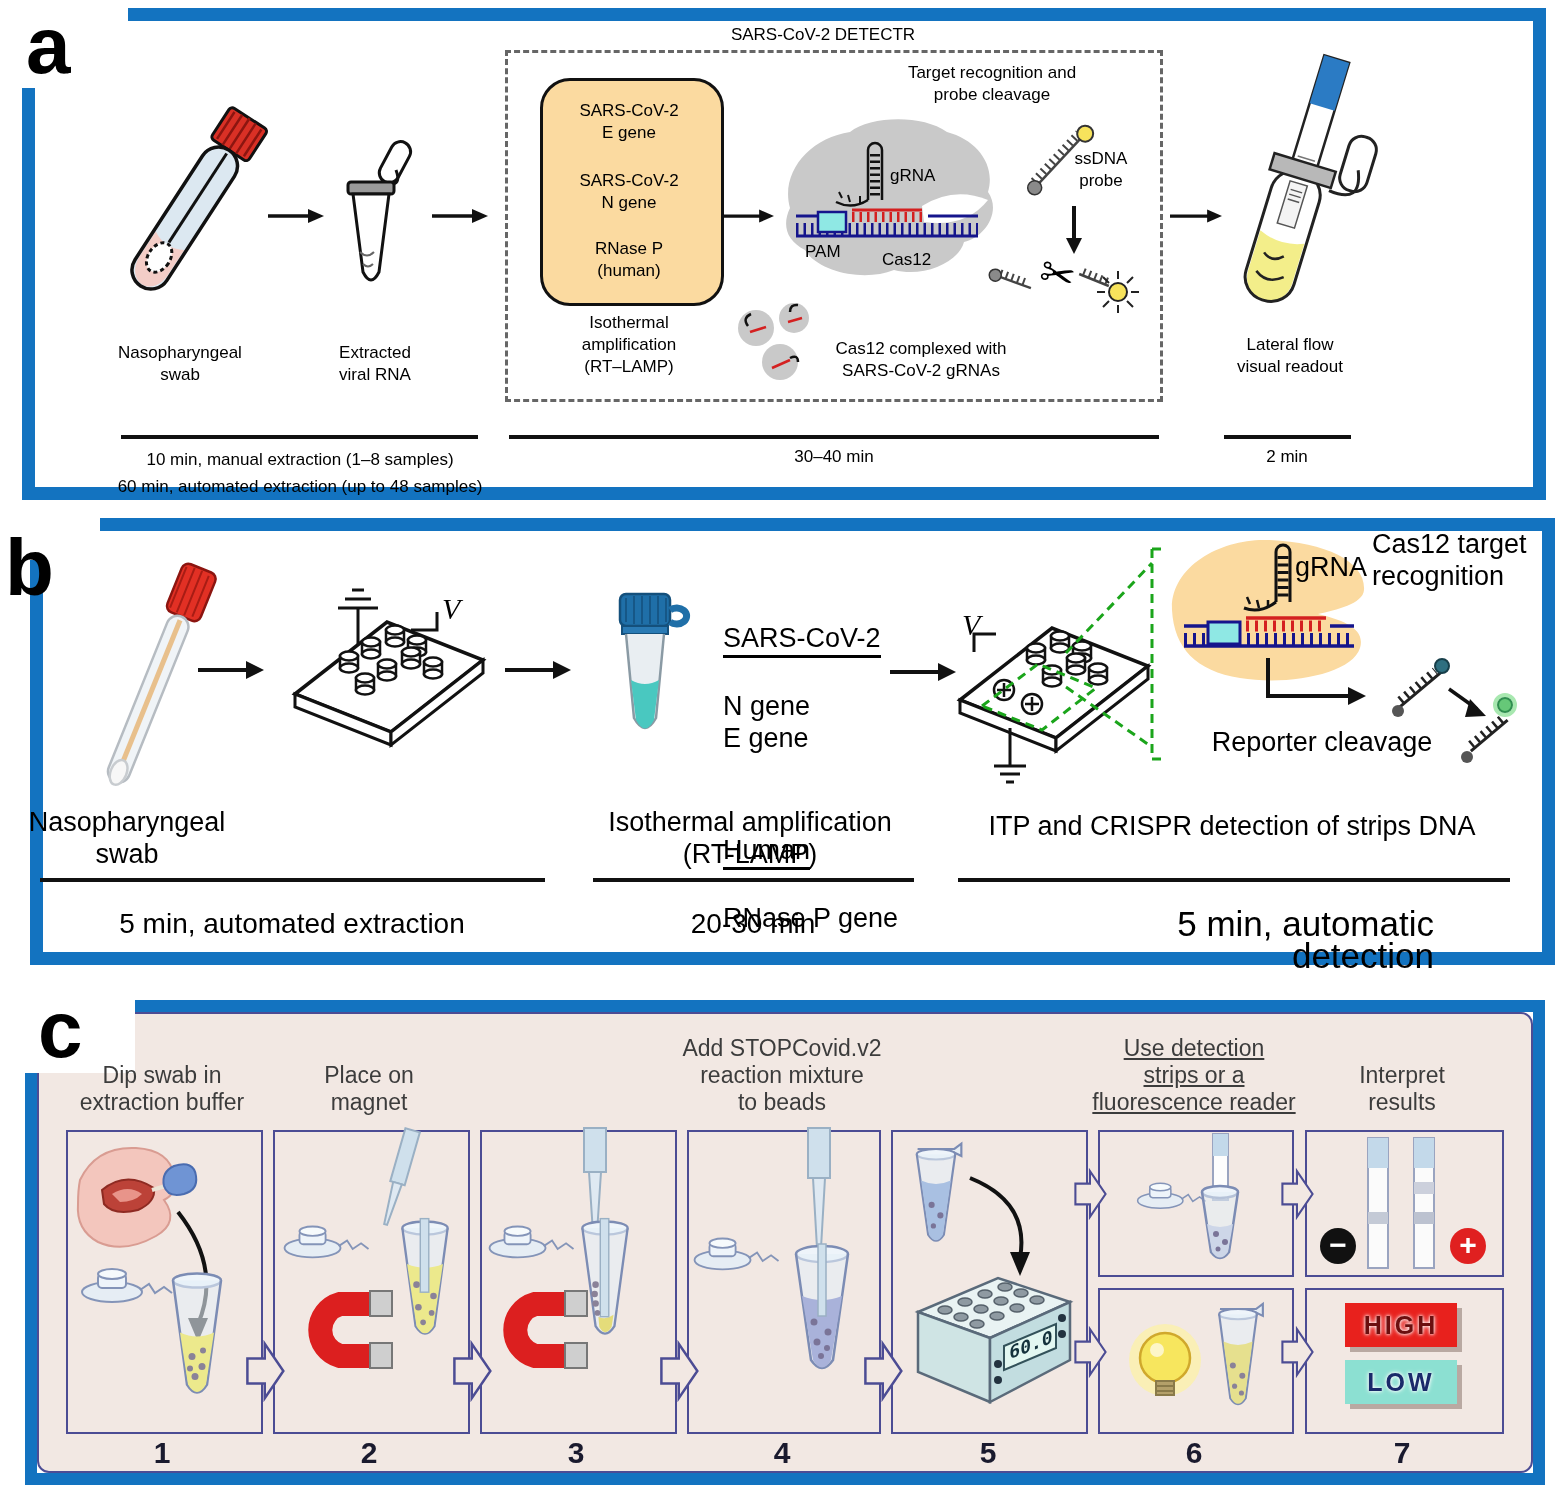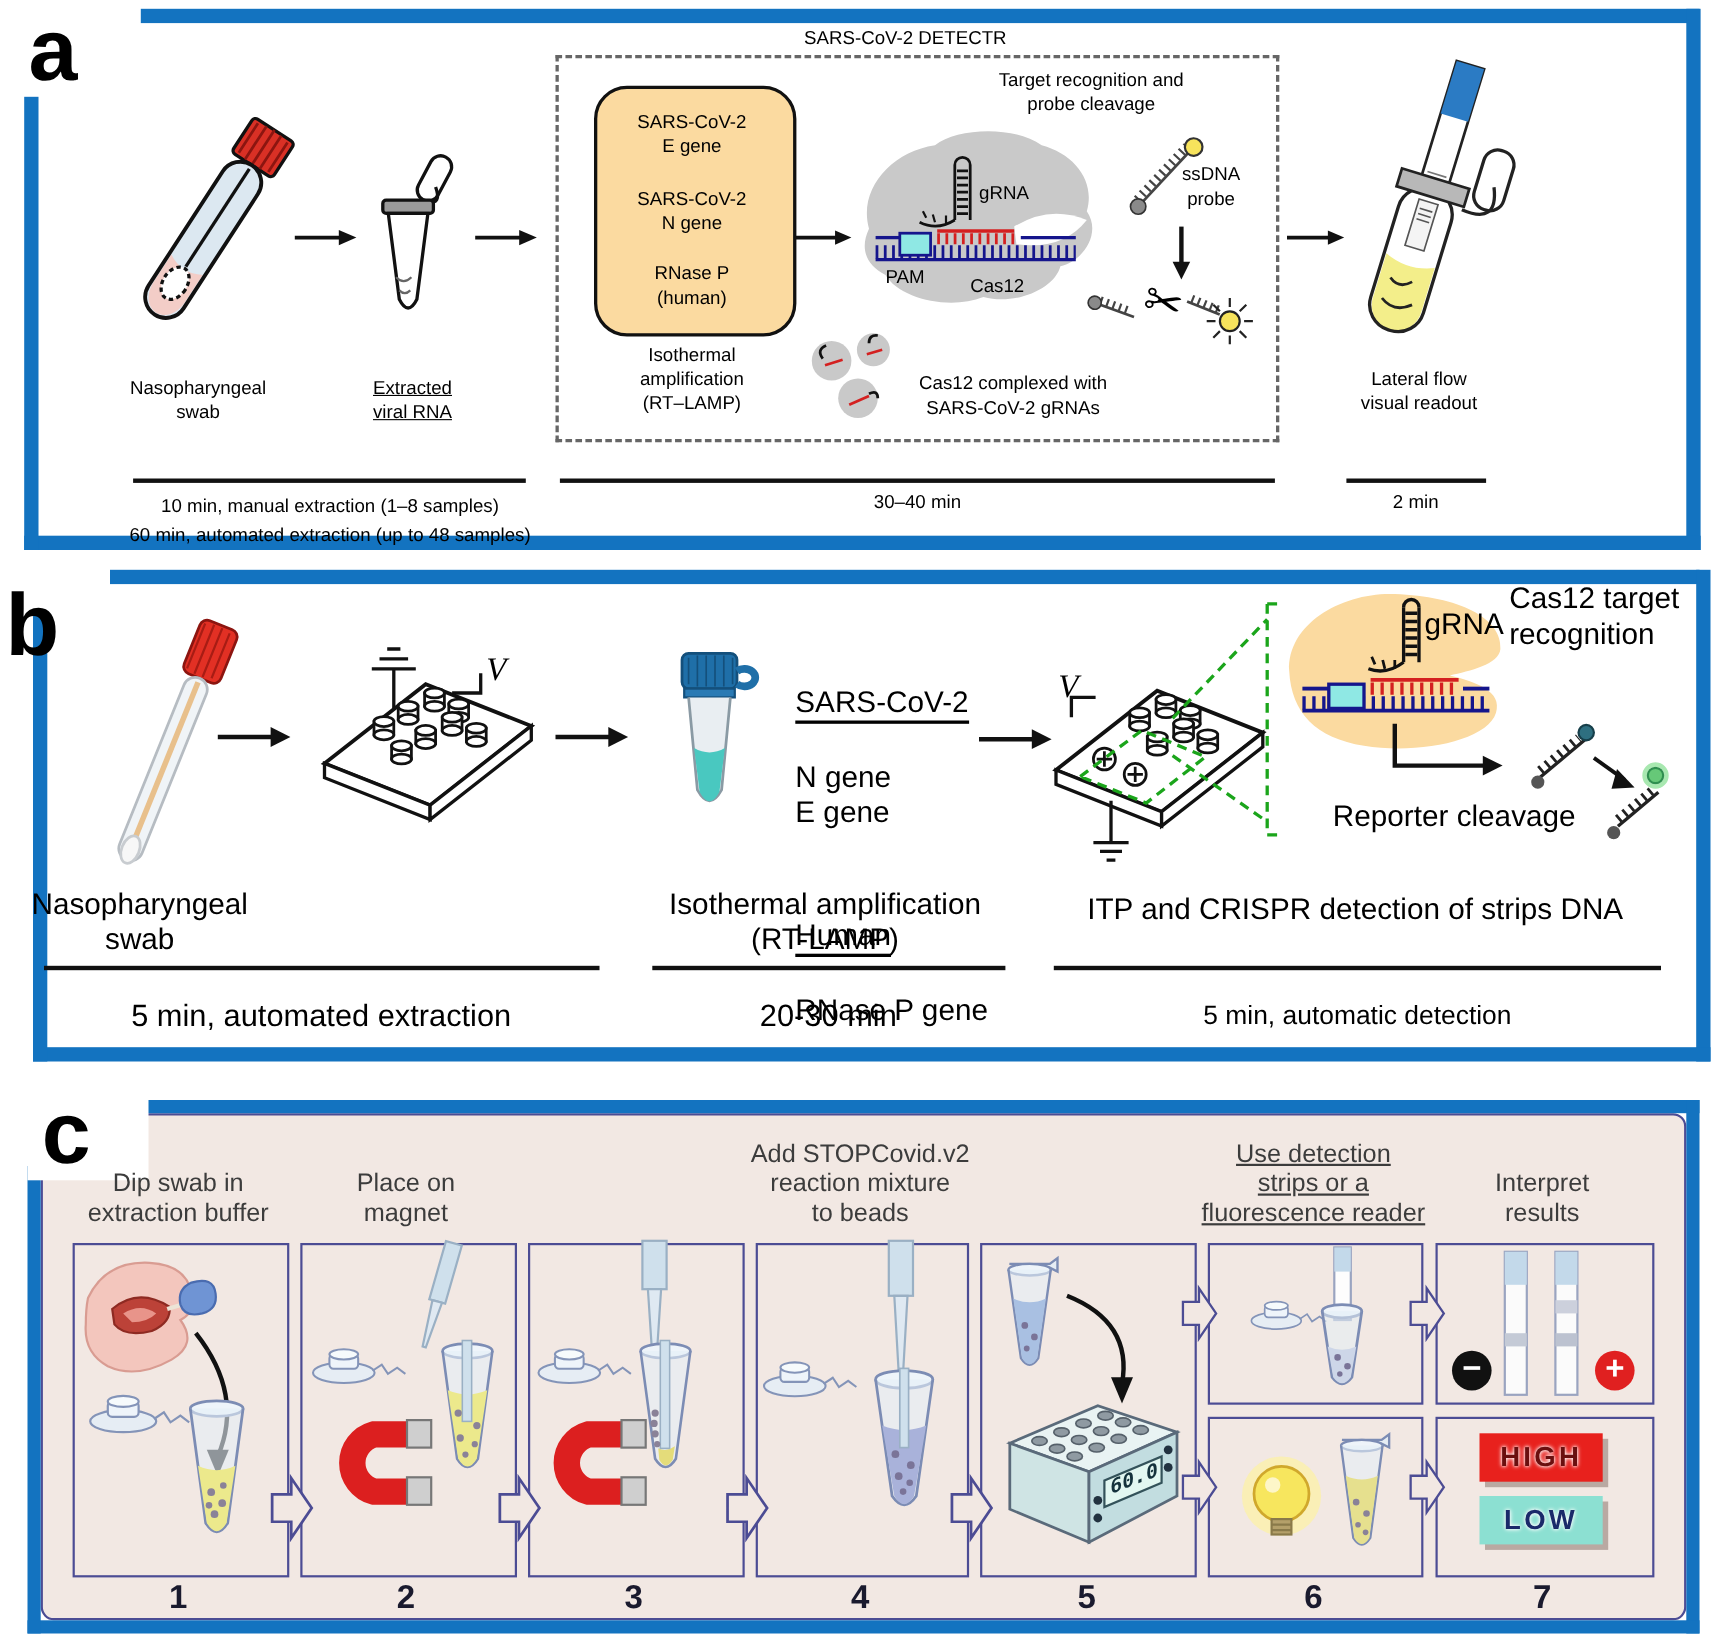--- a/index.html
+++ b/index.html
@@ -59,21 +59,21 @@
     <svg width="110" height="160" viewBox="0 0 110 160">
       <g transform="rotate(28 72 24)">
           <rect x="62" y="0" width="20" height="44" rx="10" fill="#fff" stroke="#111" stroke-width="3"></rect>
         </g>
       <path d="M66 44 Q80 46 74 30" fill="none" stroke="#111" stroke-width="3"></path>
       <rect x="26" y="42" width="46" height="12" rx="3" fill="#9a9a9a" stroke="#111" stroke-width="3"></rect>
       <path d="M31 54 L67 54 L57 132 Q49 148 41 132 Z" fill="#fff" stroke="#111" stroke-width="3"></path>
       <path d="M38 112 q7 7 14 0 M41 124 q5 5 10 0" fill="none" stroke="#666" stroke-width="2"></path>
     </svg>
   </div>
-  <div class="abs cap17" style="left:285px;top:342px;width:180px;text-decoration:underline;">Extracted
+  <div class="abs cap17" style="left:285px;top:342px;width:180px;">Extracted
 viral RNA</div>
 
   <div class="abs" style="left:432px;top:206px;">
     <svg width="56" height="20" viewBox="0 0 56 20">
         <line x1="0" y1="10" x2="42" y2="10" stroke="#111" stroke-width="3.5"></line>
         <polygon points="40,3 56,10 40,17" fill="#111"></polygon>
       </svg>
   </div>
 
   <div class="abs cap17" style="left:723px;top:24px;width:200px;">SARS-CoV-2 DETECTR</div>
@@ -401,21 +401,21 @@
     </svg>
   </div>
   <div class="abs cap27" style="left:1192px;top:726px;width:260px;">Reporter cleavage</div>
   <div class="abs cap27" style="left:952px;top:810px;width:560px;">ITP and CRISPR detection of strips DNA</div>
 
   <div class="timeline" style="left:40px;top:878px;width:505px;"></div>
   <div class="timeline" style="left:593px;top:878px;width:321px;"></div>
   <div class="timeline" style="left:958px;top:878px;width:552px;"></div>
   <div class="abs cap27" style="left:92px;top:908px;width:400px;font-size:28px;">5 min, automated extraction</div>
   <div class="abs cap27" style="left:653px;top:908px;width:200px;font-size:28px;">20-30 min</div>
-  <div class="abs cap27" style="left:1034px;top:908px;width:400px;font-size:24px;">5 min, automatic detection</div>
+  <div class="abs cap27" style="left:1034px;top:908px;width:400px;font-size:35px;text-align:right;">5 min, automatic detection</div>
 
   <div class="abs" style="left:37px;top:1012px;width:1496px;height:461px;background:#f2e8e3;border:2px solid #4c4c94;border-radius:12px;box-sizing:border-box;"></div>
   <div class="bar" style="left:120px;top:1000px;width:1425px;height:12px;"></div>
   <div class="bar" style="left:1533px;top:1000px;width:12px;height:485px;"></div>
   <div class="bar" style="left:25px;top:1473px;width:1520px;height:12px;"></div>
   <div class="bar" style="left:25px;top:1060px;width:12px;height:425px;"></div>
   <div class="abs" style="left:25px;top:995px;width:110px;height:78px;background:#fff;"></div>
   <div class="abs plabel" style="left:38px;top:990px;">c</div>
 
   <div class="abs capc" style="left:62px;top:1062px;width:200px;">Dip swab in

